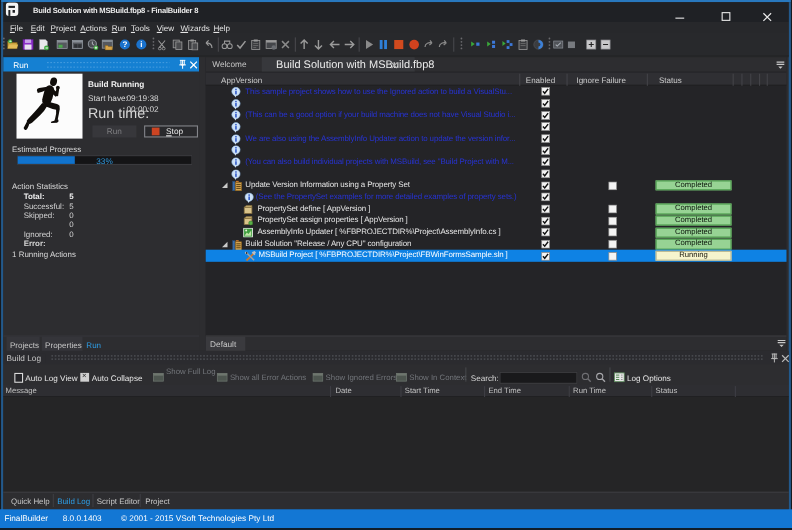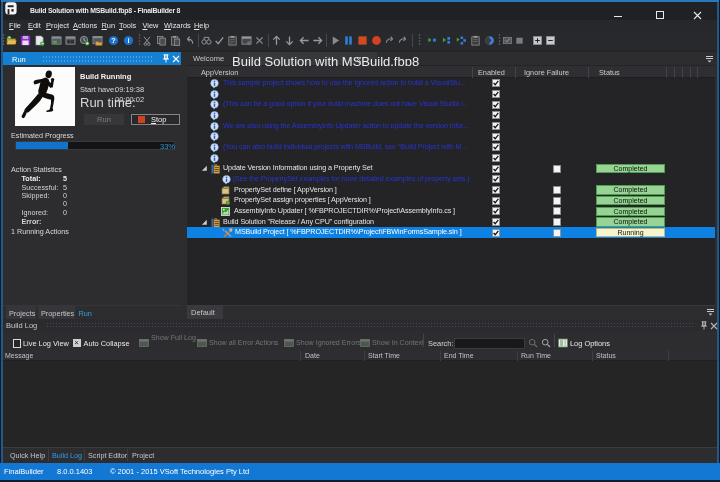--- a/index.html
+++ b/index.html
@@ -270,21 +270,21 @@
 
 <div class="abs" style="left:84px;top:113.5px;width:40px;height:11.5px;background:#37373b;color:#7e7e80;font-size:7.5px;text-align:center;line-height:11.5px">Run</div>
 <div class="abs" style="left:131px;top:113.5px;width:48.5px;height:11.5px;background:#29292c;border:1px solid #84858a;color:#f0f0f0;font-size:7.5px;line-height:10px">
     <span style="position:absolute;left:6px;top:1.8px;width:7px;height:7px;background:#cc4422"></span>
     <span style="position:absolute;left:19px;top:0.6px"><u>S</u>top</span>
   </div>
 
 <div class="abs" style="left:11px;top:130.5px;font-size:7.2px;color:#dadada">Estimated Progress</div>
 <div class="abs" style="left:15px;top:141px;width:160px;height:9px;background:#141416;border:1px solid #3a3a3e"></div>
 <div class="abs" style="left:16px;top:142px;width:52px;height:7px;background:#1173cd"></div>
-<div class="abs" style="left:15px;top:141.5px;width:160px;text-align:right;font-size:7.5px;color:#2f97dc">33%</div>
+<div class="abs" style="left:15px;top:141.5px;width:160px;text-align:center;font-size:7.5px;color:#2f97dc">33%</div>
 
 <div class="abs" style="left:11px;top:164.5px;font-size:7.2px;color:#dadada">Action Statistics</div>
 <div class="abs" style="left:21.5px;top:174.2px;font-size:7.2px;font-weight:bold;color:#f0f0f0">Total:</div>
 <div class="abs" style="left:54px;top:174.2px;width:13px;text-align:right;font-size:7.2px;font-weight:bold;color:#f0f0f0">5</div>
 <div class="abs" style="left:21.5px;top:182.6px;font-size:7.2px;font-weight:normal;color:#d4d4d4">Successful:</div>
 <div class="abs" style="left:54px;top:182.6px;width:13px;text-align:right;font-size:7.2px;font-weight:normal;color:#d4d4d4">5</div>
 <div class="abs" style="left:21.5px;top:191.0px;font-size:7.2px;font-weight:normal;color:#d4d4d4">Skipped:</div>
 <div class="abs" style="left:54px;top:191.0px;width:13px;text-align:right;font-size:7.2px;font-weight:normal;color:#d4d4d4">0</div>
 <div class="abs" style="left:21.5px;top:217px;font-size:7.2px;font-weight:bold;color:#d4d4d4">Error:</div>
 <div class="abs" style="left:54px;top:199.39999999999998px;width:13px;text-align:right;font-size:7.2px;font-weight:normal;color:#d4d4d4">0</div>
@@ -298,21 +298,21 @@
 <div class="abs" style="left:9px;top:308.5px;font-size:7.3px;color:#c8c8c8">Projects</div>
 <div class="abs" style="left:41px;top:308.5px;font-size:7.3px;color:#c8c8c8">Properties</div>
 <div class="abs" style="left:78.5px;top:308.5px;font-size:7.3px;color:#2e9fe8">Run</div>
 
 <div class="abs" style="left:181px;top:52px;width:6px;height:267px;background:#2d2d30"></div>
 <div class="abs" style="left:187px;top:52px;width:528px;height:267px;background:#242427"></div>
 
 <div class="abs" style="left:187px;top:52px;width:528px;height:12.5px;background:#2d2d30"></div>
 <div class="abs" style="left:238px;top:51.5px;width:139px;height:13px;background:#37383c"></div>
 <div class="abs" style="left:193px;top:54px;font-size:7.5px;color:#c6c6c6">Welcome</div>
-<div class="abs" style="left:232px;top:54px;font-size:13px;color:#ececec">Build Solution with MSBuild.fbp8</div>
+<div class="abs" style="left:251px;top:54px;font-size:10px;color:#ececec">Build Solution with MSBuild.fbp8</div>
 <svg class="abs" style="left:355px;top:55.5px" width="7" height="7" viewBox="0 0 7 7">
     <path d="M1 1 L6 6 M6 1 L1 6" stroke="#b4b4b4" stroke-width="1"></path>
   </svg>
 <svg class="abs" style="left:705px;top:55px" width="9" height="8" viewBox="0 0 9 8">
     <path d="M1 1.5 L8 1.5 M1 3.5 L8 3.5" stroke="#c8c8c8" stroke-width="1"></path>
     <path d="M2.5 5.5 L6.5 5.5 L4.5 7.5 Z" fill="#c8c8c8"></path>
   </svg>
 
 <div class="abs" style="left:187px;top:66px;width:528px;height:12px;background:#2f2f33;border-bottom:1px solid #1e1e20"></div>
 <div class="abs" style="left:201px;top:68px;font-size:7.3px;color:#cccccc">AppVersion</div>
@@ -535,21 +535,21 @@
 <div class="abs" style="left:6px;top:321px;font-size:7.5px;color:#c8c8c8;background:#2b2b2f;padding-right:4px">Build Log</div>
 <svg class="abs" style="left:700px;top:321px" width="8" height="9" viewBox="0 0 8 9">
     <path d="M4 0.5 L4 8.5 M1.5 0.8 L6.5 0.8 M2.5 0.8 L2.5 5 L5.5 5 L5.5 0.8 M1 5 L7 5" stroke="#b8b8b8" stroke-width="0.9" fill="none"></path>
   </svg>
 <svg class="abs" style="left:710px;top:322px" width="8" height="8" viewBox="0 0 8 8">
     <path d="M1 1 L7 7 M7 1 L1 7" stroke="#b8b8b8" stroke-width="1.1"></path>
   </svg>
 
 <div class="abs" style="left:3px;top:331px;width:714px;height:19px;background:#2d2d30"></div>
 <div class="abs" style="left:12.5px;top:339px;width:8.5px;height:8.5px;border:1.4px solid #dadada;background:#26262a"></div>
-<div class="abs" style="left:23px;top:339px;font-size:7.4px;color:#e8e8e8">Live Log View</div>
+<div class="abs" style="left:23px;top:339px;font-size:7.4px;color:#e8e8e8">Auto Log View</div>
 <div class="abs" style="left:72.5px;top:339px;width:8px;height:8px;background:#cfcfcf;color:#222;font-size:7px;line-height:7.5px;text-align:center">×</div>
 <div class="abs" style="left:83.5px;top:339px;font-size:7.4px;color:#e8e8e8">Auto Collapse</div>
 <svg class="abs" style="left:139px;top:338px" width="10" height="10" viewBox="0 0 10 10">
     <rect x="0.5" y="1.5" width="9" height="7" fill="#4e5650" stroke="#6e7670" stroke-width="0.7"></rect>
     <rect x="0.5" y="1.5" width="9" height="2" fill="#6e766e"></rect>
   </svg>
 <div class="abs" style="left:151px;top:334px;font-size:7.1px;color:#72757a">Show Full Log</div>
 <svg class="abs" style="left:197px;top:338px" width="10" height="10" viewBox="0 0 10 10">
     <rect x="0.5" y="1.5" width="9" height="7" fill="#4e5650" stroke="#6e7670" stroke-width="0.7"></rect>
     <rect x="0.5" y="1.5" width="9" height="2" fill="#6e766e"></rect>

